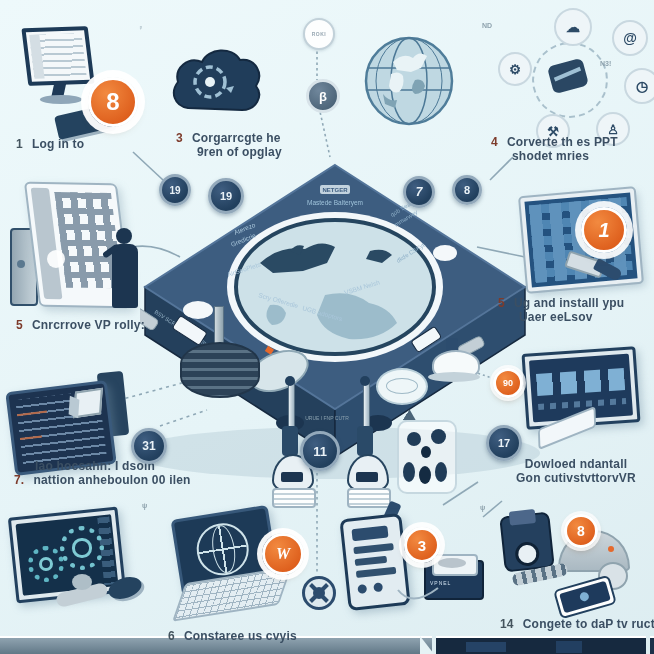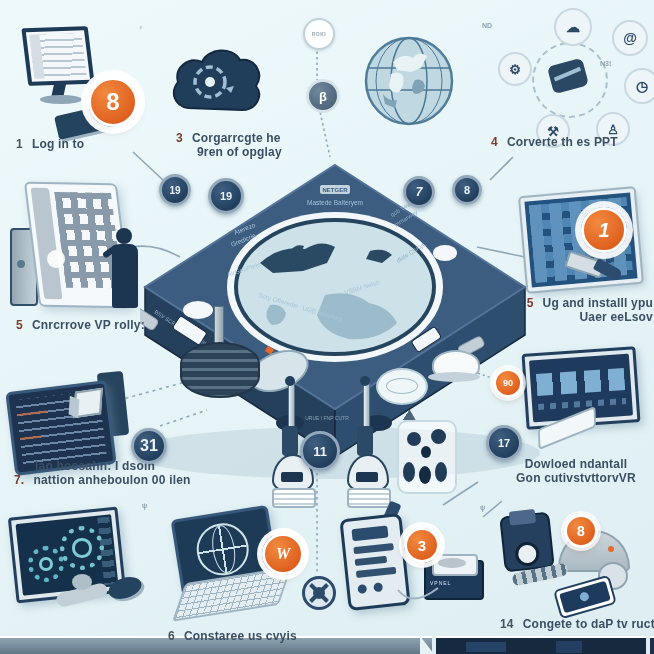--- a/index.html
+++ b/index.html
@@ -349,21 +349,21 @@
       <div class="abs" style="left:22px;top:8px;width:9px;height:9px;border-radius:50%;background:#7fb0d4;"></div>
     </div>
   </div>
 
   <div class="bdg b-white" style="left:303px;top:18px;width:28px;height:28px;font-size:5px;letter-spacing:.5px;">ROKI</div>
   <div class="bdg b-gray" style="left:306px;top:79px;width:28px;height:28px;font-size:13px;">β</div>
   <div class="bdg b-navy" style="left:159px;top:174px;width:26px;height:26px;font-size:10px;">19</div>
   <div class="bdg b-navy" style="left:208px;top:178px;width:30px;height:30px;font-size:11px;">19</div>
   <div class="bdg b-navy" style="left:403px;top:176px;width:26px;height:26px;font-size:12px;font-style:italic;">7</div>
   <div class="bdg b-navy" style="left:452px;top:175px;width:24px;height:24px;font-size:11px;">8</div>
-  <div class="bdg b-navy" style="left:131px;top:428px;width:30px;height:30px;font-size:16px;">31</div>
+  <div class="bdg b-navy" style="left:131px;top:428px;width:30px;height:30px;font-size:12px;">31</div>
   <div class="bdg b-navy" style="left:486px;top:425px;width:30px;height:30px;font-size:11px;">17</div>
   <div class="bdg b-navy" style="left:300px;top:431px;width:34px;height:34px;font-size:13px;">11</div>
   <div class="bdg b-orange" style="left:88px;top:77px;width:44px;height:44px;font-size:24px;box-shadow:0 0 0 7px rgba(255,255,255,.95),0 4px 8px rgba(120,90,60,.35);">8</div>
   <div class="bdg b-orange" style="left:581px;top:207px;width:40px;height:40px;font-size:20px;font-style:italic;box-shadow:0 0 0 6px rgba(255,255,255,.9),0 4px 8px rgba(120,90,60,.35);">1</div>
   <div class="bdg b-orange" style="left:493px;top:368px;width:24px;height:24px;font-size:9px;">90</div>
   <div class="bdg b-orange" style="left:404px;top:527px;width:30px;height:30px;font-size:15px;box-shadow:0 0 0 5px rgba(255,255,255,.9),0 3px 6px rgba(120,90,60,.35);">3</div>
   <div class="bdg b-orange" style="left:564px;top:514px;width:28px;height:28px;font-size:14px;">8</div>
   <div class="bdg b-orange" style="left:262px;top:533px;width:36px;height:36px;font-size:16px;font-style:italic;font-family:'Liberation Serif',serif;box-shadow:0 0 0 5px rgba(255,255,255,.95),0 3px 6px rgba(120,90,60,.35);">W</div>
 
   <div class="mark" style="left:138px;top:24px;">♀</div>
@@ -374,25 +374,26 @@
 
   <div class="cap" style="left:16px;top:137px;width:130px;">
     <span class="num num-n">1</span><span>Log in to</span>
   </div>
   <div class="cap" style="left:176px;top:131px;width:150px;">
     <span class="num num-m">3</span><span>Corgarrcgte he</span>
     <div class="l2">9ren of opglay</div>
   </div>
   <div class="cap" style="left:491px;top:135px;width:160px;">
     <span class="num num-m">4</span><span>Corverte th es PPT</span>
+    <div class="l2">shodet mries</div>
   </div>
   <div class="cap" style="left:16px;top:318px;width:170px;">
     <span class="num num-m">5</span><span>Cnrcrrove VP rolly:</span>
   </div>
-  <div class="cap" style="left:513px;top:296px;width:140px;text-align:right;">
+  <div class="cap" style="left:498px;top:296px;width:140px;">
     <span class="num num-m">5</span><span>Ug and installl ypu</span>
     <div class="l2">Uaer eeLsov</div>
   </div>
   <div class="cap" style="left:14px;top:459px;width:190px;">
     <span class="pre">lao hocsahn: I dsoln</span>
     <span class="num num-m">7.</span><span>nattion anheboulon 00 ilen</span>
   </div>
   <div class="cap" style="left:506px;top:457px;width:140px;text-align:center;">
     <span>Dowloed ndantall</span>
     <div>Gon cutivstvttorvVR</div>

